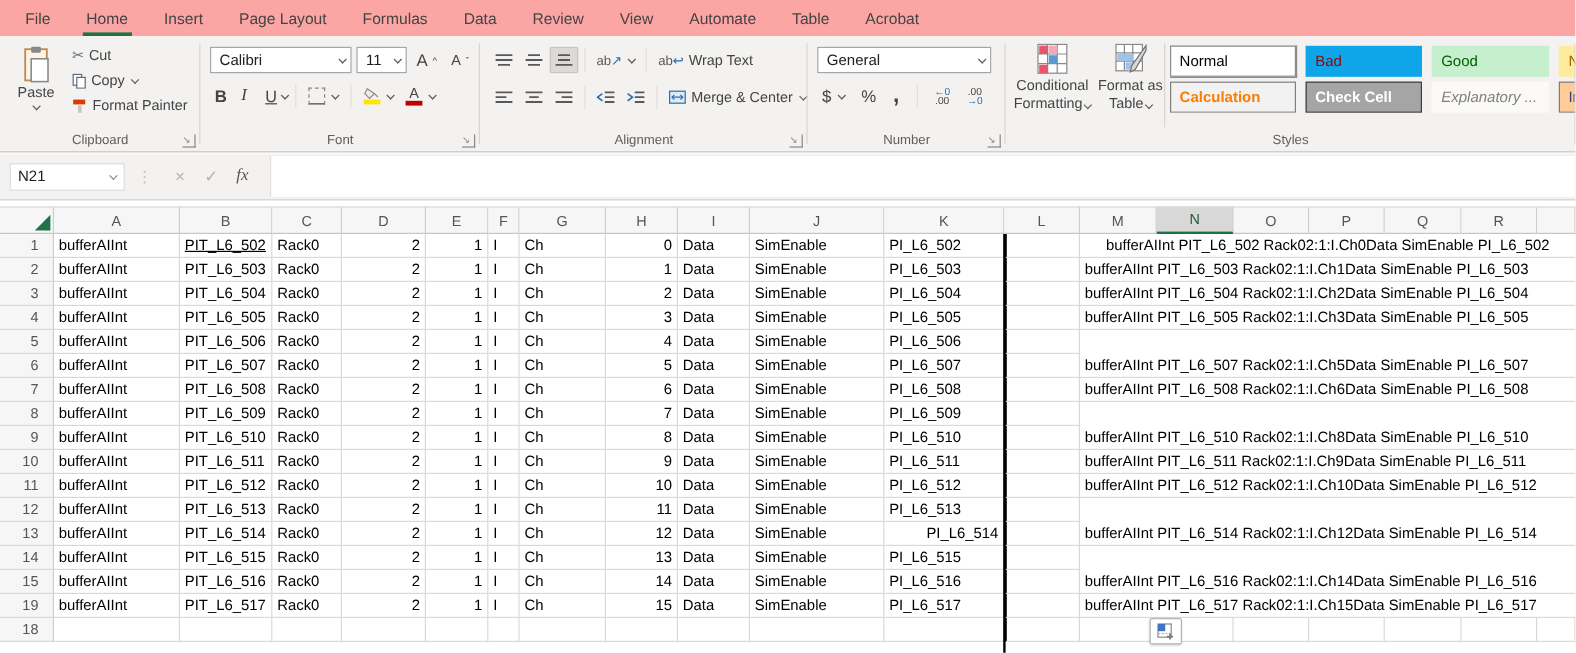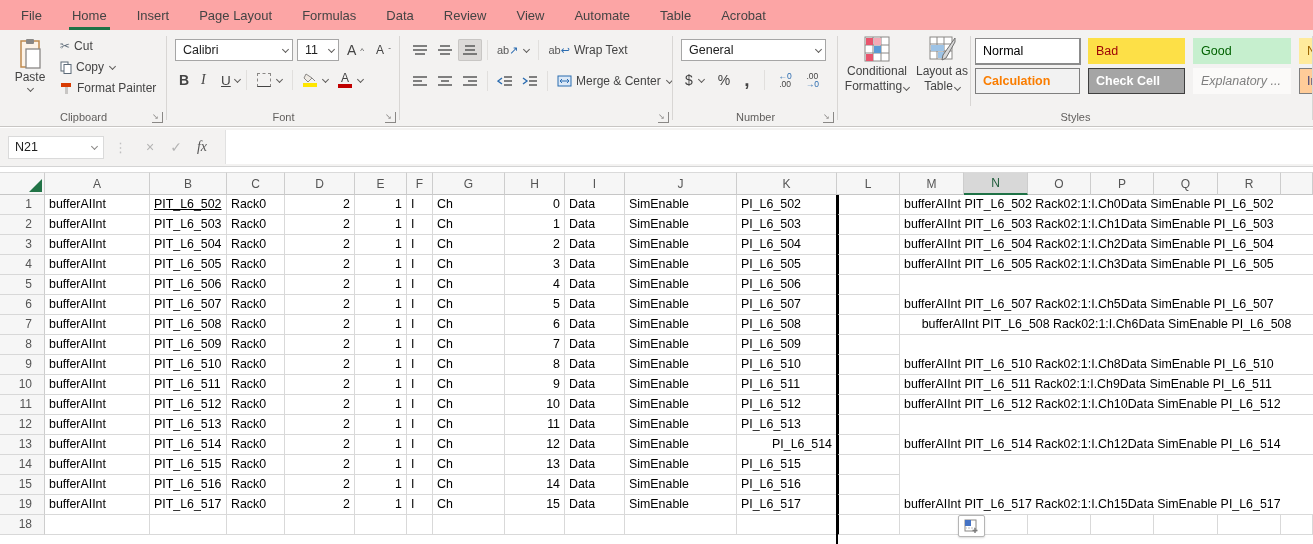--- a/index.html
+++ b/index.html
@@ -289,20 +289,21 @@
         <span class="vsep"></span>
         <span class="rbtn">
           <svg width="15" height="12">
               <rect x="1" y="1" width="13" height="10" fill="#dce9f7" stroke="#2b6cb0"></rect>
               <path d="M4 6 h7 M5 4 l-2 2 2 2 M10 4 l2 2 -2 2" stroke="#2b6cb0" fill="none"></path>
             </svg>
           <span>Merge &amp; Center</span>
             <span class="chv"></span>
         </span>
       </div>
+      <div class="grp-label">Alignment</div>
       <div class="launcher">↘</div>
     </div>
 
     <div class="grp" style="left:673px;width:165px;">
       <div class="frow1">
         <div class="combo" style="width:145px;">
           <span>General</span>
             <span class="chv"></span>
         </div>
       </div>
@@ -341,27 +342,27 @@
         <span>Formatting</span><span class="chv"></span>
       </div>
       <div class="bigbtn" style="left:76px;width:56px;">
         <svg width="27" height="26" style="margin:0 auto 2px;">
           <rect x="1" y="1" width="22" height="22" fill="#fff" stroke="#8a8886"></rect>
           <path d="M1 8 h22 M1 15 h22 M8 1 v22 M15 1 v22" stroke="#8a8886" fill="none"></path>
           <rect x="2" y="9" width="13" height="6" fill="#9dc3e6"></rect>
             <rect x="9" y="16" width="6" height="6" fill="#9dc3e6"></rect>
           <path d="M26 2 L14 19 l-1 5 4-2 L26 6 Z" fill="#d8d8d8" stroke="#6f6f6f"></path>
         </svg>
-        <span>Layout as</span><br>
+        <span>Format as</span><br>
         <span>Table</span><span class="chv"></span>
       </div>
       <div class="styles-sep"></div>
       <div class="gallery" id="style-gallery">
           <div class="gcell" style="background: rgb(255, 255, 255); color: rgb(0, 0, 0); border: 1px solid rgb(140, 140, 140); box-shadow: rgb(140, 140, 140) 0px 0px 0px 1px;">Normal</div>
-          <div class="gcell" style="background: #fde047; color: rgb(156, 0, 6);">Bad</div>
+          <div class="gcell" style="background: #0ea5e9; color: rgb(156, 0, 6);">Bad</div>
           <div class="gcell" style="background: rgb(198, 239, 206); color: rgb(0, 97, 0);">Good</div>
           <div class="gcell" style="background: rgb(255, 235, 156); color: rgb(156, 101, 0);">Ne</div>
           <div class="gcell" style="background: rgb(242, 242, 242); color: rgb(250, 125, 0); border: 1px solid rgb(127, 127, 127); font-weight: bold;">Calculation</div>
           <div class="gcell" style="background: rgb(165, 165, 165); color: rgb(255, 255, 255); border: 1px solid rgb(63, 63, 63); font-weight: bold;">Check Cell</div>
           <div class="gcell" style="background: rgb(251, 250, 249); color: rgb(127, 127, 127); font-style: italic;">Explanatory ...</div>
           <div class="gcell" style="background: rgb(255, 204, 153); color: rgb(63, 63, 118); border: 1px solid rgb(127, 127, 127);">In</div>
         </div>
       <div class="grp-label">Styles</div>
     </div>
   </div>
@@ -411,21 +412,21 @@
           <div class="cell" style="width: 58px;">Rack0</div>
           <div class="cell num" style="width: 70px;">2</div>
           <div class="cell num" style="width: 52px;">1</div>
           <div class="cell" style="width: 26px;">I</div>
           <div class="cell" style="width: 72px;">Ch</div>
           <div class="cell num" style="width: 60px;">0</div>
           <div class="cell" style="width: 60px;">Data</div>
           <div class="cell" style="width: 112px;">SimEnable</div>
           <div class="cell" style="width: 100px;">PI_L6_502</div>
           <div class="cell thick" style="width: 63px;"></div>
-          <div class="cell spill" style="width: 413px;">bufferAIInt PIT_L6_502 Rack02:1:I.Ch0Data SimEnable PI_L6_502</div>
+          <div class="cell spill" style="width: 413px; text-align: center;">bufferAIInt PIT_L6_502 Rack02:1:I.Ch0Data SimEnable PI_L6_502</div>
         </div>
         <div class="row">
           <div class="rh">2</div>
           <div class="cell" style="width: 105px;">bufferAIInt</div>
           <div class="cell" style="width: 77px;">PIT_L6_503</div>
           <div class="cell" style="width: 58px;">Rack0</div>
           <div class="cell num" style="width: 70px;">2</div>
           <div class="cell num" style="width: 52px;">1</div>
           <div class="cell" style="width: 26px;">I</div>
           <div class="cell" style="width: 72px;">Ch</div>
@@ -506,21 +507,21 @@
           <div class="cell" style="width: 58px;">Rack0</div>
           <div class="cell num" style="width: 70px;">2</div>
           <div class="cell num" style="width: 52px;">1</div>
           <div class="cell" style="width: 26px;">I</div>
           <div class="cell" style="width: 72px;">Ch</div>
           <div class="cell num" style="width: 60px;">6</div>
           <div class="cell" style="width: 60px;">Data</div>
           <div class="cell" style="width: 112px;">SimEnable</div>
           <div class="cell" style="width: 100px;">PI_L6_508</div>
           <div class="cell thick" style="width: 63px;"></div>
-          <div class="cell spill" style="width: 413px; text-align: center;">bufferAIInt PIT_L6_508 Rack02:1:I.Ch6Data SimEnable PI_L6_508</div>
+          <div class="cell spill" style="width: 413px;">bufferAIInt PIT_L6_508 Rack02:1:I.Ch6Data SimEnable PI_L6_508</div>
         </div>
         <div class="row">
           <div class="rh">8</div>
           <div class="cell" style="width: 105px;">bufferAIInt</div>
           <div class="cell" style="width: 77px;">PIT_L6_509</div>
           <div class="cell" style="width: 58px;">Rack0</div>
           <div class="cell num" style="width: 70px;">2</div>
           <div class="cell num" style="width: 52px;">1</div>
           <div class="cell" style="width: 26px;">I</div>
           <div class="cell" style="width: 72px;">Ch</div>
@@ -631,20 +632,21 @@
           <div class="cell" style="width: 58px;">Rack0</div>
           <div class="cell num" style="width: 70px;">2</div>
           <div class="cell num" style="width: 52px;">1</div>
           <div class="cell" style="width: 26px;">I</div>
           <div class="cell" style="width: 72px;">Ch</div>
           <div class="cell num" style="width: 60px;">14</div>
           <div class="cell" style="width: 60px;">Data</div>
           <div class="cell" style="width: 112px;">SimEnable</div>
           <div class="cell" style="width: 100px;">PI_L6_516</div>
           <div class="cell thick" style="width: 63px;"></div>
+          <div class="cell spill" style="width: 413px;">bufferAIInt PIT_L6_516 Rack02:1:I.Ch14Data SimEnable PI_L6_516</div>
         </div>
         <div class="row">
           <div class="rh">19</div>
           <div class="cell" style="width: 105px;">bufferAIInt</div>
           <div class="cell" style="width: 77px;">PIT_L6_517</div>
           <div class="cell" style="width: 58px;">Rack0</div>
           <div class="cell num" style="width: 70px;">2</div>
           <div class="cell num" style="width: 52px;">1</div>
           <div class="cell" style="width: 26px;">I</div>
           <div class="cell" style="width: 72px;">Ch</div>

